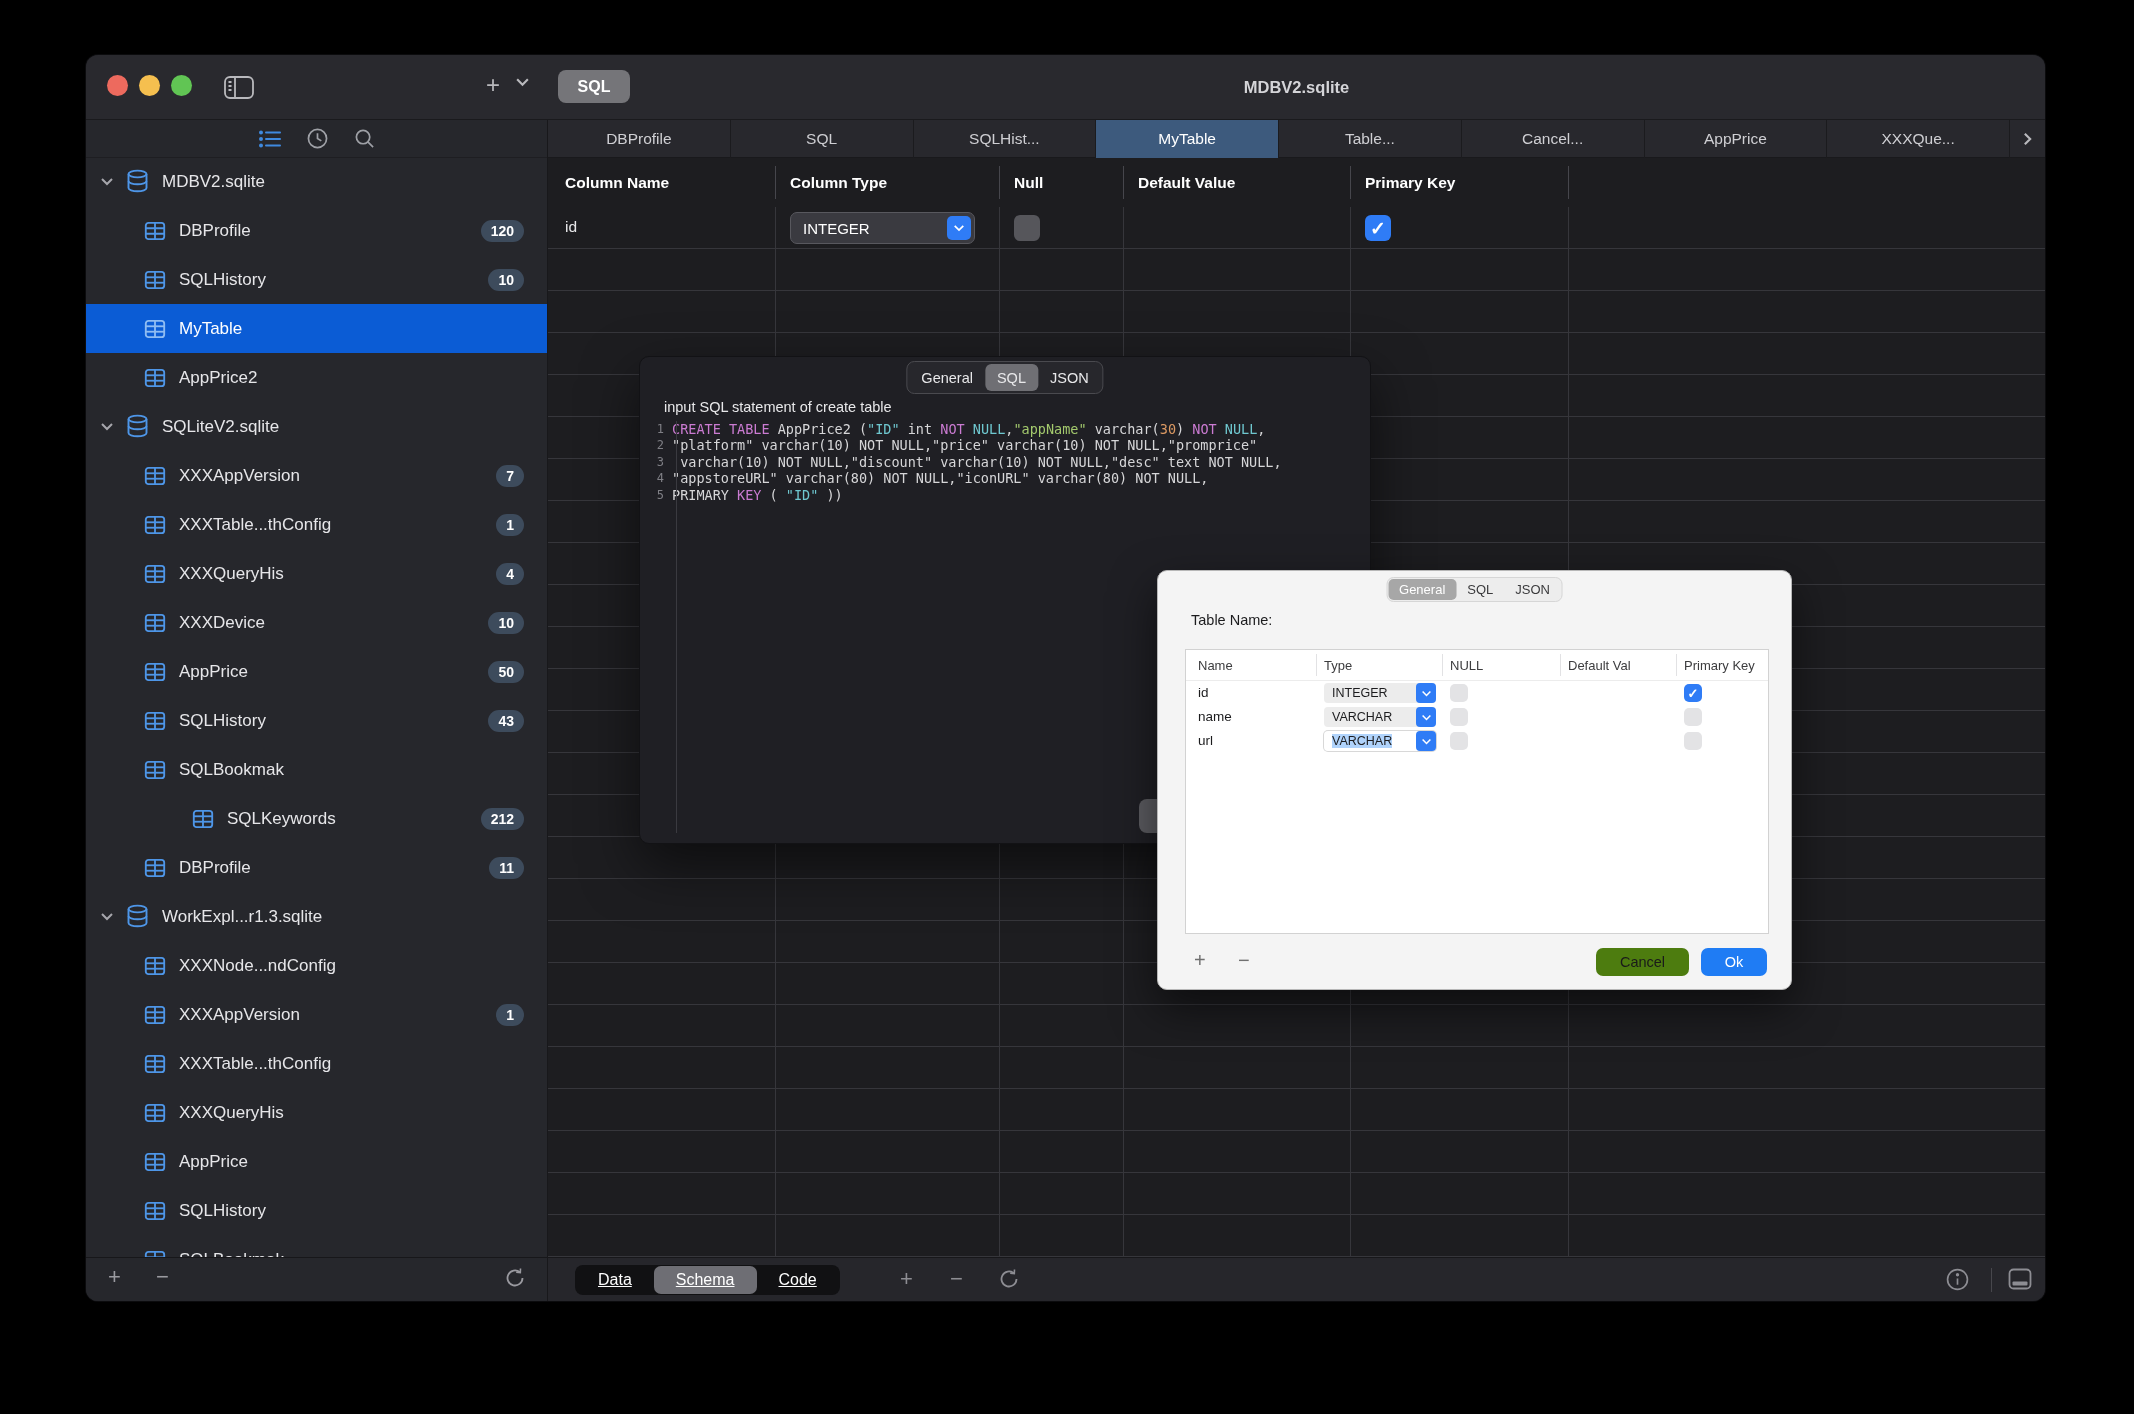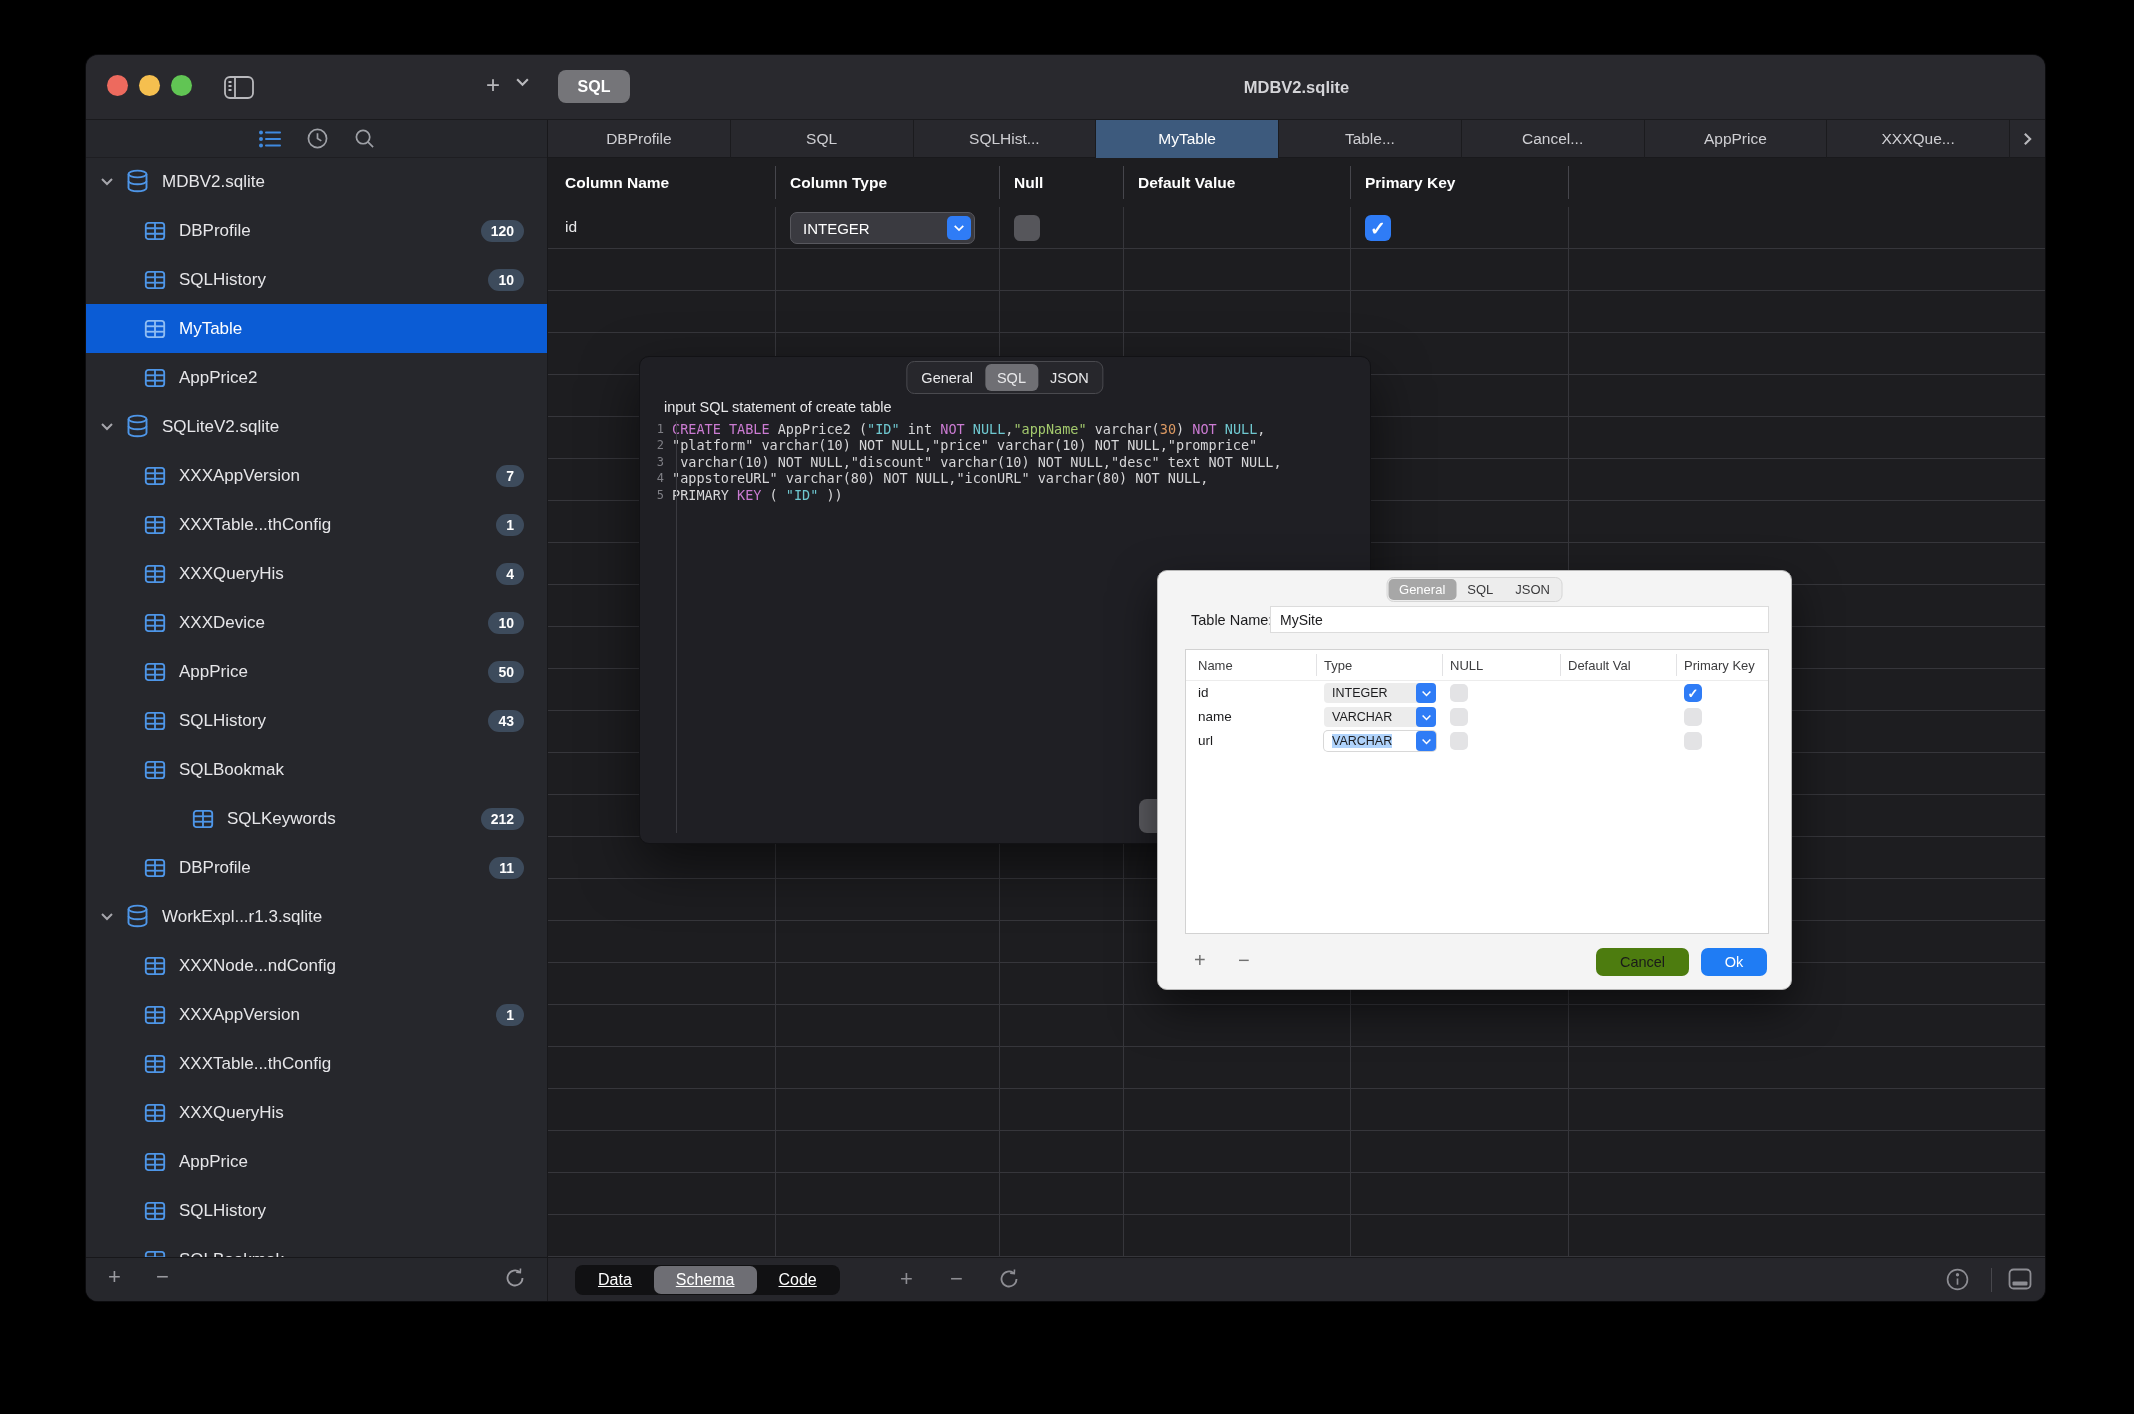--- a/index.html
+++ b/index.html
@@ -605,21 +605,20 @@
     <div id="panelOkPartial"></div>
   </div>
 
   <div id="dialog">
     <div class="segLight" id="dlgSeg">
         <div class="seg active">General</div>
         <div class="seg">SQL</div>
         <div class="seg">JSON</div>
       </div>
     <div id="tnLabel">Table Name:</div>
-    <div id="tnField">MySite</div>
     <div id="dGrid">
         <div class="dhcell" style="left: 12px;">Name</div>
         <div class="dhcell" style="left: 138px;">Type</div>
         <div class="dhcell" style="left: 264px;">NULL</div>
         <div class="dhcell" style="left: 382px;">Default Val</div>
         <div class="dhcell" style="left: 498px;">Primary Key</div>
         <div class="dhsep" style="left: 130px;"></div>
         <div class="dhsep" style="left: 256px;"></div>
         <div class="dhsep" style="left: 374px;"></div>
         <div class="dhsep" style="left: 490px;"></div>

